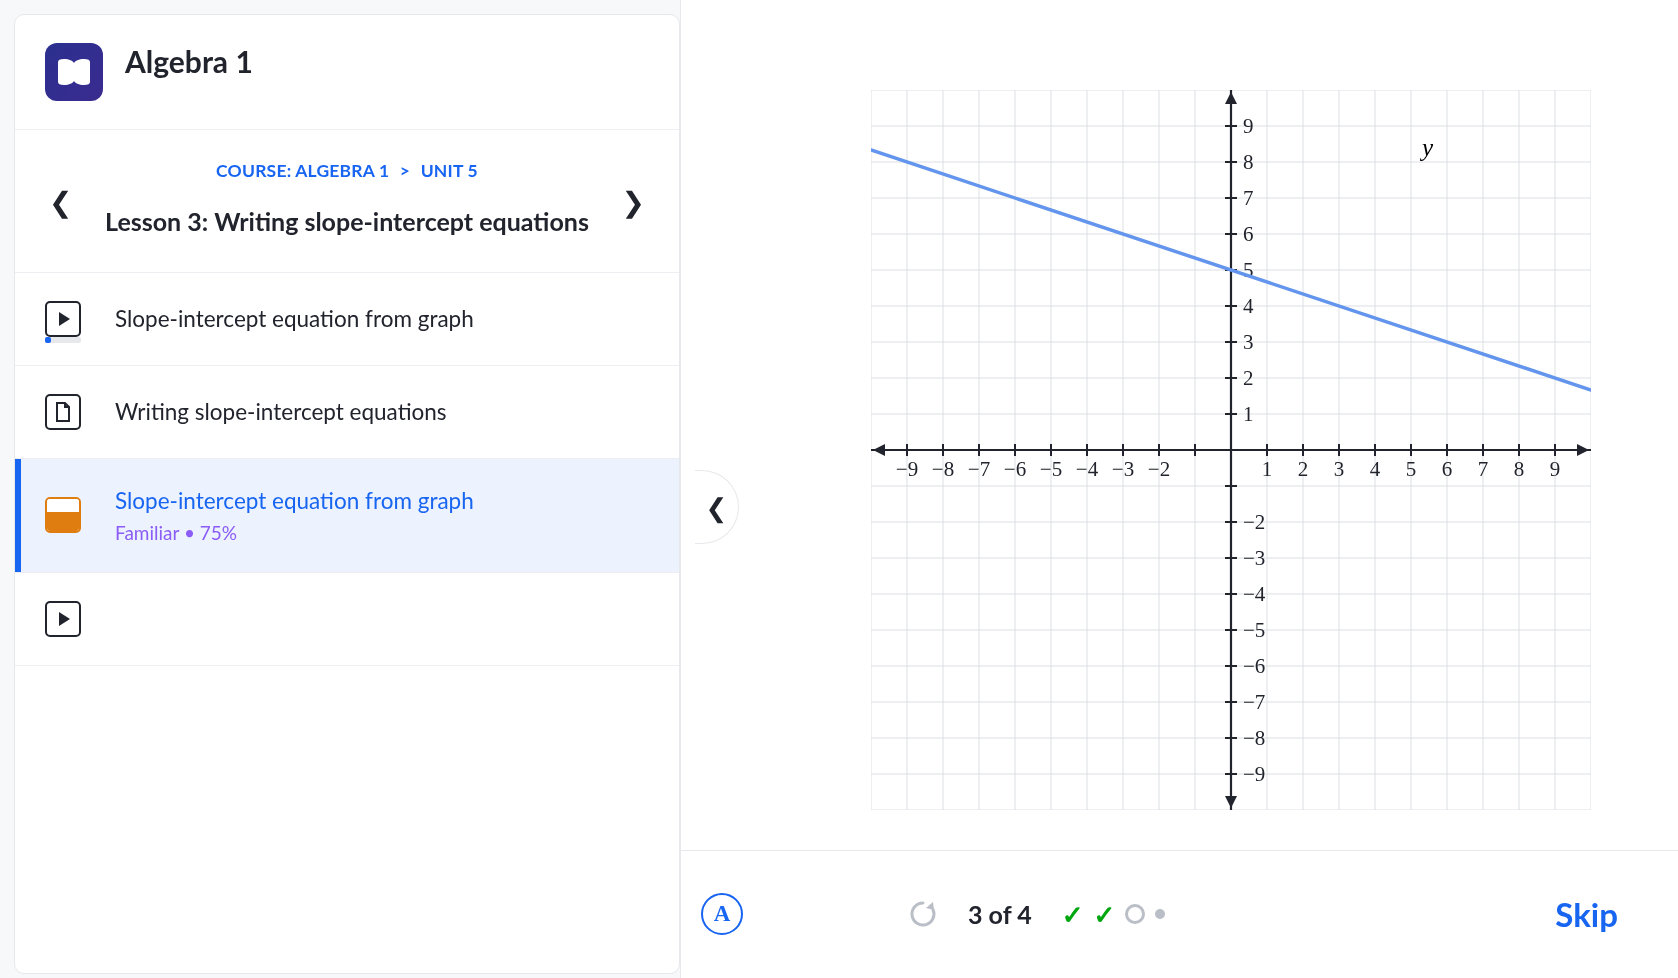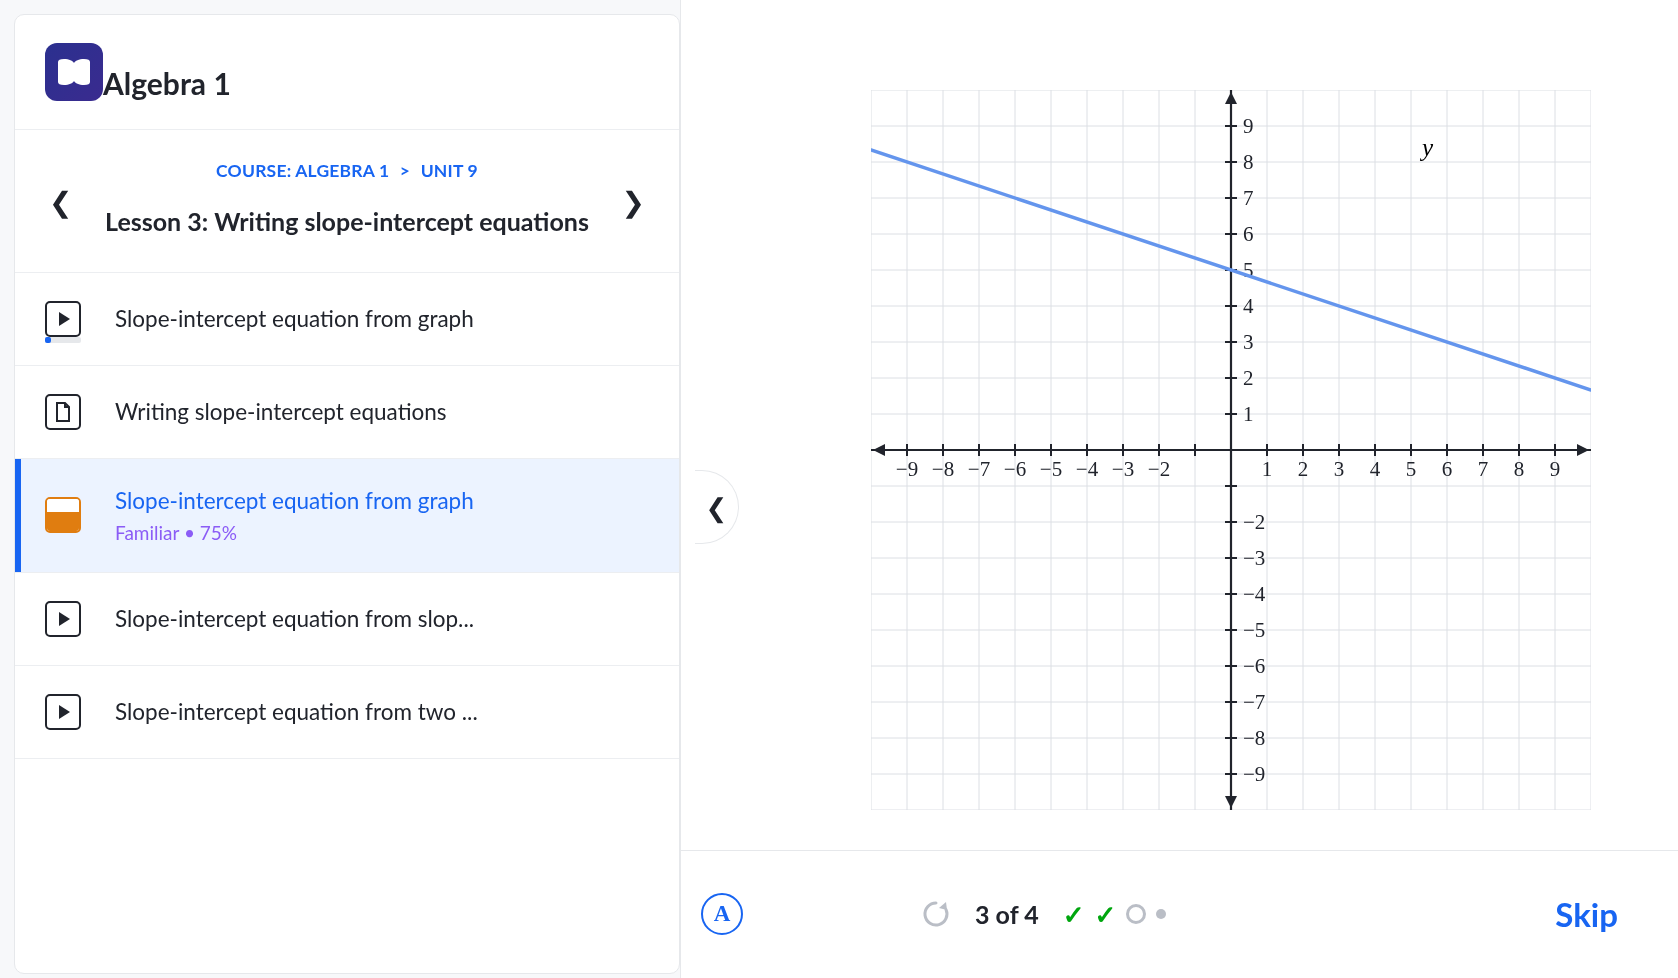--- a/index.html
+++ b/index.html
@@ -18,21 +18,22 @@
   .sidebar {
     background: #fff;
     border: 1px solid #e6e8eb;
     border-radius: 10px;
     height: 960px;
     display: flex;
     flex-direction: column;
   }
   .course-header {
     display: flex;
-    align-items: flex-end;
+    align-items: flex-start;
+    gap: 22px;
     padding: 28px 30px;
     border-bottom: 1px solid #eceef1;
   }
   .course-icon {
     width: 58px; height: 58px;
     background: linear-gradient(135deg, #2b308f, #3a2b8f);
     border-radius: 12px;
     display: flex; align-items: center; justify-content: center;
   }
   .course-icon svg { width: 36px; height: 28px; fill: #fff; }
@@ -119,21 +120,21 @@
     position: absolute; left: 0; right: 0; bottom: 0; height: 128px;
     display: flex; align-items: center; justify-content: space-between;
     padding: 0 0 0 20px;
   }
   .credit-badge {
     width: 42px; height: 42px; border: 2.5px solid #1865f2; border-radius: 50%;
     display: flex; align-items: center; justify-content: center;
     color: #1865f2; font-weight: 700; font-size: 23px;
     font-family: "Times New Roman", serif;
   }
-  .footer-center { display: flex; align-items: center; gap: 24px; position: absolute; left: 240px; }
+  .footer-center { display: flex; align-items: center; gap: 30px; position: absolute; left: 227px; }
   .reload-icon { width: 30px; height: 30px; }
   .question-count { font-size: 25px; font-weight: 700; color: #21242c; }
   .status-icons { display: flex; align-items: center; gap: 10px; font-size: 26px; }
   .status-icons .check { color: #00a60e; font-weight: 700; }
   .status-icons .open-ring { width: 20px; height: 20px; border: 3px solid #babec6; border-radius: 50%; display: inline-block; }
   .status-icons .dot { width: 10px; height: 10px; background: #babec6; border-radius: 50%; display: inline-block; }
   .skip-btn { color: #1865f2; font-weight: 700; font-size: 33px; cursor: pointer; margin-right: 60px; }
 
   .tick-label { font-family: "Times New Roman", serif; font-size: 21px; fill: #21242c; }
 </style>
@@ -151,21 +152,21 @@
         </div>
         <div class="course-title">Algebra 1</div>
       </div>
 
       <div class="lesson-header">
         <div class="nav-arrow left">❮</div>
         <div class="lesson-center">
           <div class="breadcrumbs">
             <span>COURSE: ALGEBRA 1</span>
             <span class="sep">&gt;</span>
-            <span>UNIT 9</span>
+            <span>UNIT 5</span>
           </div>
           <div class="lesson-name">Lesson 3: Writing slope-intercept equations</div>
         </div>
         <div class="nav-arrow right">❯</div>
       </div>
 
       <div class="items">
 
         <div class="item">
           <div class="icon-box play">
@@ -192,27 +193,22 @@
               <div class="bot"></div>
           </div>
           <div>
             <div class="label">Slope-intercept equation from graph</div>
             <div class="sub">Familiar • 75%</div>
           </div>
         </div>
 
         <div class="item">
           <div class="icon-box play"></div>
-          <div class="label">Slope-intercept equation from slop...</div>
-        </div>
-
-        <div class="item">
-          <div class="icon-box play"></div>
-          <div class="label">Slope-intercept equation from two ...</div>
-        </div>
+        </div>
+
 
       </div>
     </div>
   </div>
 
   <div class="collapse-tab">❮</div>
 
   <div class="content">
     <div class="graph-area">
       <div class="axis-label-y">y</div>

